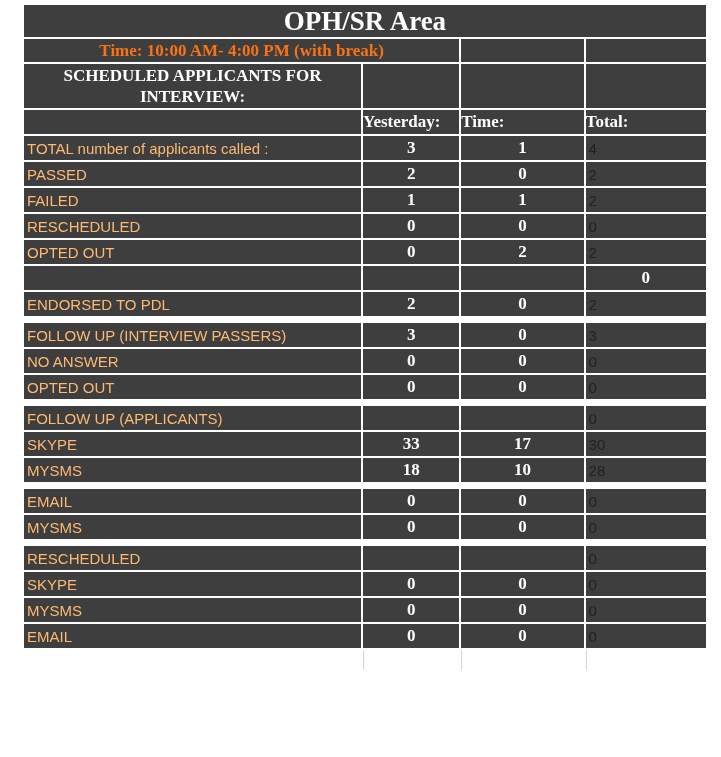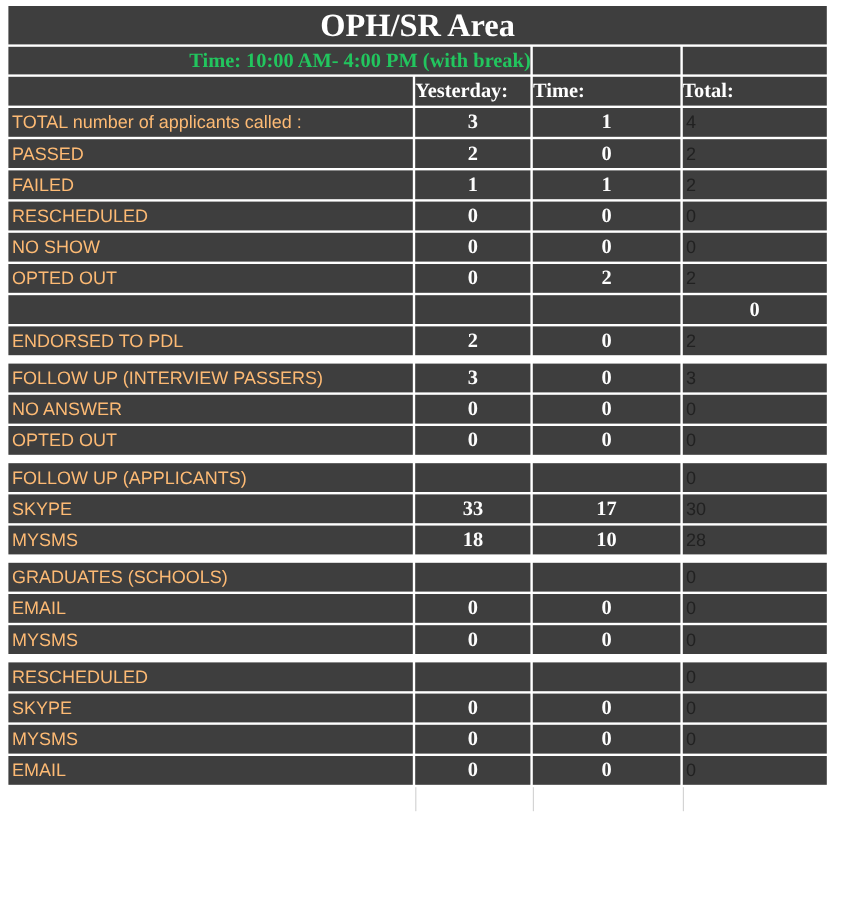--- a/index.html
+++ b/index.html
@@ -5,21 +5,21 @@
   html, body {
     margin: 0;
     padding: 0;
     background: #ffffff;
     width: 721px;
     height: 757px;
     overflow: hidden;
     font-family: "Liberation Sans", "DejaVu Sans", sans-serif;
   }
   .sheet {
-    padding: 3px 0 0 5px;
+    padding: 3px 0 0 22px;
     width: 691px;
   }
   table.report {
     border-collapse: separate;
     border-spacing: 2px;
     table-layout: fixed;
     width: 686px;
     background: #ffffff;
   }
   td {
@@ -36,22 +36,22 @@
     font-size: 27px;
     color: #ffffff;
     text-align: center;
     height: 32px;
   }
   
   td.time-cell {
     font-family: "Liberation Serif", "DejaVu Serif", serif;
     font-weight: bold;
     font-size: 17px;
-    color: #22c55e;
-    text-align: right;
+    color: #f97316;
+    text-align: center;
     height: 23px;
   }
   
   td.sched-cell {
     font-family: "Liberation Serif", "DejaVu Serif", serif;
     font-weight: bold;
     font-size: 17px;
     color: #ffffff;
     text-align: center;
     height: 44px;
@@ -128,20 +128,26 @@
     <tbody>
       <tr>
         <td class="title-cell" colspan="4">OPH/SR Area</td>
       </tr>
       <tr>
         <td class="time-cell" colspan="2">Time: 10:00 AM- 4:00 PM (with break)</td>
         <td></td>
         <td></td>
       </tr>
       <tr>
+        <td class="sched-cell">SCHEDULED APPLICANTS FOR INTERVIEW:</td>
+        <td></td>
+        <td></td>
+        <td></td>
+      </tr>
+      <tr>
         <td></td>
         <td class="colhead">Yesterday:</td>
         <td class="colhead">Time:</td>
         <td class="colhead">Total:</td>
       </tr>
     </tbody>
     <tbody id="rows-body">
         <tr>
           <td class="label-cell">TOTAL number of applicants called :</td>
           <td class="val">3</td>
@@ -160,26 +166,20 @@
           <td class="val">1</td>
           <td class="total-cell">2</td>
         </tr>
         <tr>
           <td class="label-cell">RESCHEDULED</td>
           <td class="val">0</td>
           <td class="val">0</td>
           <td class="total-cell">0</td>
         </tr>
         <tr>
-          <td class="label-cell">NO SHOW</td>
-          <td class="val">0</td>
-          <td class="val">0</td>
-          <td class="total-cell">0</td>
-        </tr>
-        <tr>
           <td class="label-cell">OPTED OUT</td>
           <td class="val">0</td>
           <td class="val">2</td>
           <td class="total-cell">2</td>
         </tr>
         <tr>
           <td class="label-cell"></td>
           <td class="val"></td>
           <td class="val"></td>
           <td class="total-cell highlight">0</td>
@@ -227,26 +227,20 @@
           <td class="total-cell">30</td>
         </tr>
         <tr>
           <td class="label-cell">MYSMS</td>
           <td class="val">18</td>
           <td class="val">10</td>
           <td class="total-cell">28</td>
         </tr>
         <tr class="gap">
           <td colspan="4"></td>
-        </tr>
-        <tr>
-          <td class="label-cell">GRADUATES (SCHOOLS)</td>
-          <td class="val"></td>
-          <td class="val"></td>
-          <td class="total-cell">0</td>
         </tr>
         <tr>
           <td class="label-cell">EMAIL</td>
           <td class="val">0</td>
           <td class="val">0</td>
           <td class="total-cell">0</td>
         </tr>
         <tr>
           <td class="label-cell">MYSMS</td>
           <td class="val">0</td>

